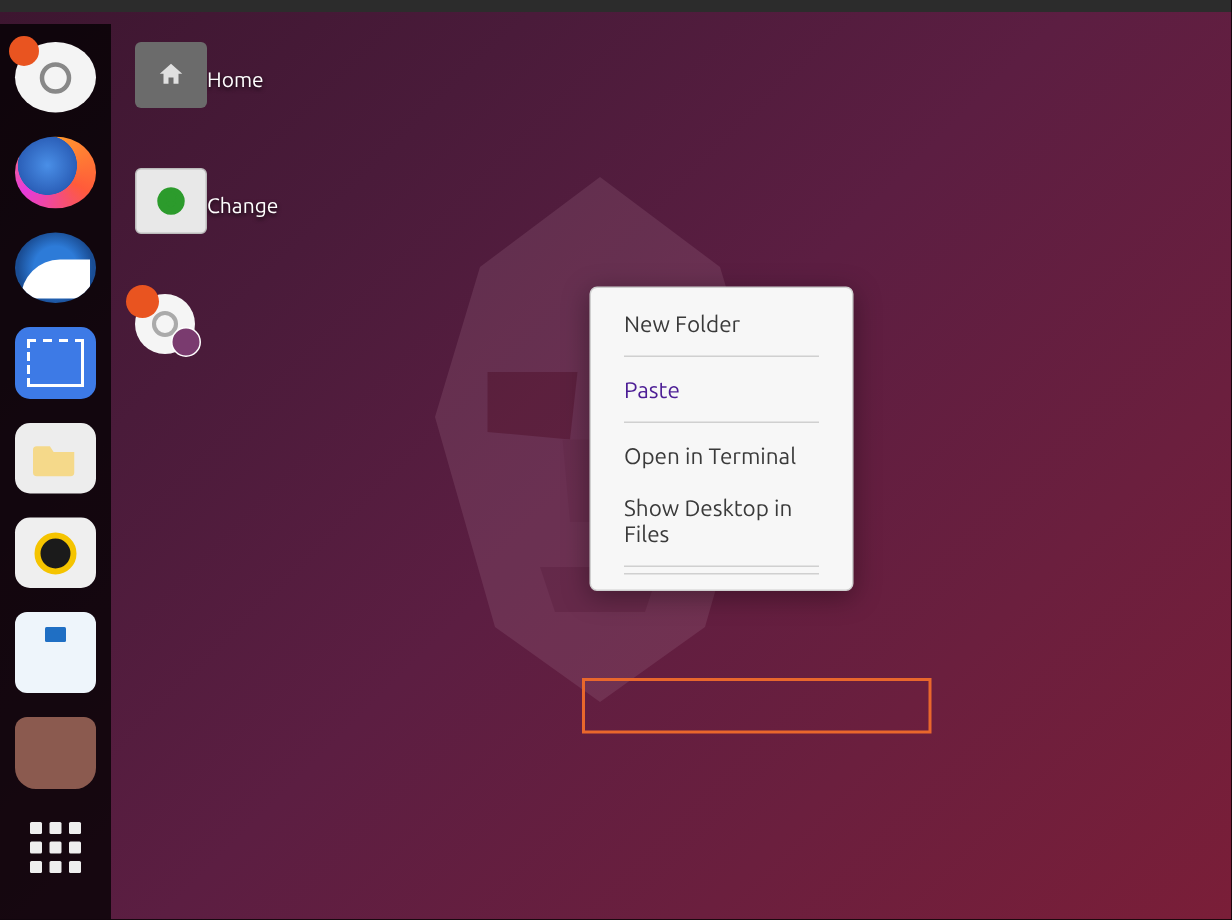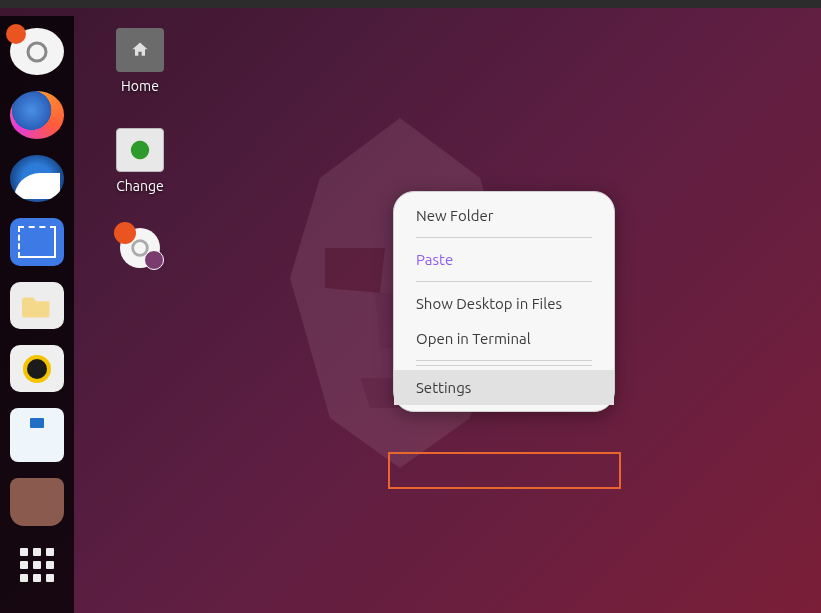--- a/index.html
+++ b/index.html
@@ -76,21 +76,20 @@
       width: 120px;
     }
     .dicon {
       width: 100px;
       text-align: right;
       margin-bottom: 34px;
       color: #fff;
       font-size: 14px;
       text-shadow: 0 1px 3px rgba(0,0,0,0.8);
       display: flex;
-      flex-direction: column;
       align-items: center;
     }
     .dicon .ic {
       width: 48px;
       height: 44px;
       margin-bottom: 6px;
       border-radius: 4px;
       display: flex;
       align-items: center;
       justify-content: center;
@@ -109,34 +108,34 @@
       border-radius:50%; background:#e95420;
     }
     .install-ic::after {
       content:""; position:absolute; right:-4px; bottom:-2px; width:18px; height:18px;
       border-radius:50%; background:#7a3b6f; border:1px solid #fff;
     }
     .context-menu {
       position: absolute;
       left: 393px;
       top: 183px;
-      width: 222px;
+      width: 176px;
       background: #f7f7f7;
       border: 1px solid #cfcfcf;
-      border-radius: 21px;
+      border-radius: 5px;
       box-shadow: 0 4px 18px rgba(0,0,0,0.35);
       padding: 6px 0;
       font-size: 15px;
       color: #3a3a3a;
     }
     .menu-item {
       padding: 9px 22px;
       cursor: pointer;
     }
-    .menu-item.disabled { color: #8b5cf6; }
+    .menu-item.disabled { color: #4c1d95; }
     .menu-item.hover { background: #e1e1e1; }
     .menu-sep {
       height: 1px;
       background: #d0d0d0;
       margin: 4px 22px;
     }
     .highlight-box {
       position: absolute;
       left: 388px;
       top: 444px;
@@ -243,22 +242,21 @@
           </svg>
       </div>
     </div>
   </div>
 
   <div class="context-menu">
     <div class="menu-item">New Folder</div>
     <div class="menu-sep"></div>
     <div class="menu-item disabled">Paste</div>
     <div class="menu-sep"></div>
+    <div class="menu-item">Open in Terminal</div>
     <div class="menu-item">Show Desktop in Files</div>
-    <div class="menu-item">Open in Terminal</div>
-    <div class="menu-sep"></div>
-    <div class="menu-sep"></div>
-    <div class="menu-item hover">Settings</div>
+    <div class="menu-sep"></div>
+    <div class="menu-sep"></div>
   </div>
 
   <div class="highlight-box"></div>
 
 </div>
 
 </body></html>

